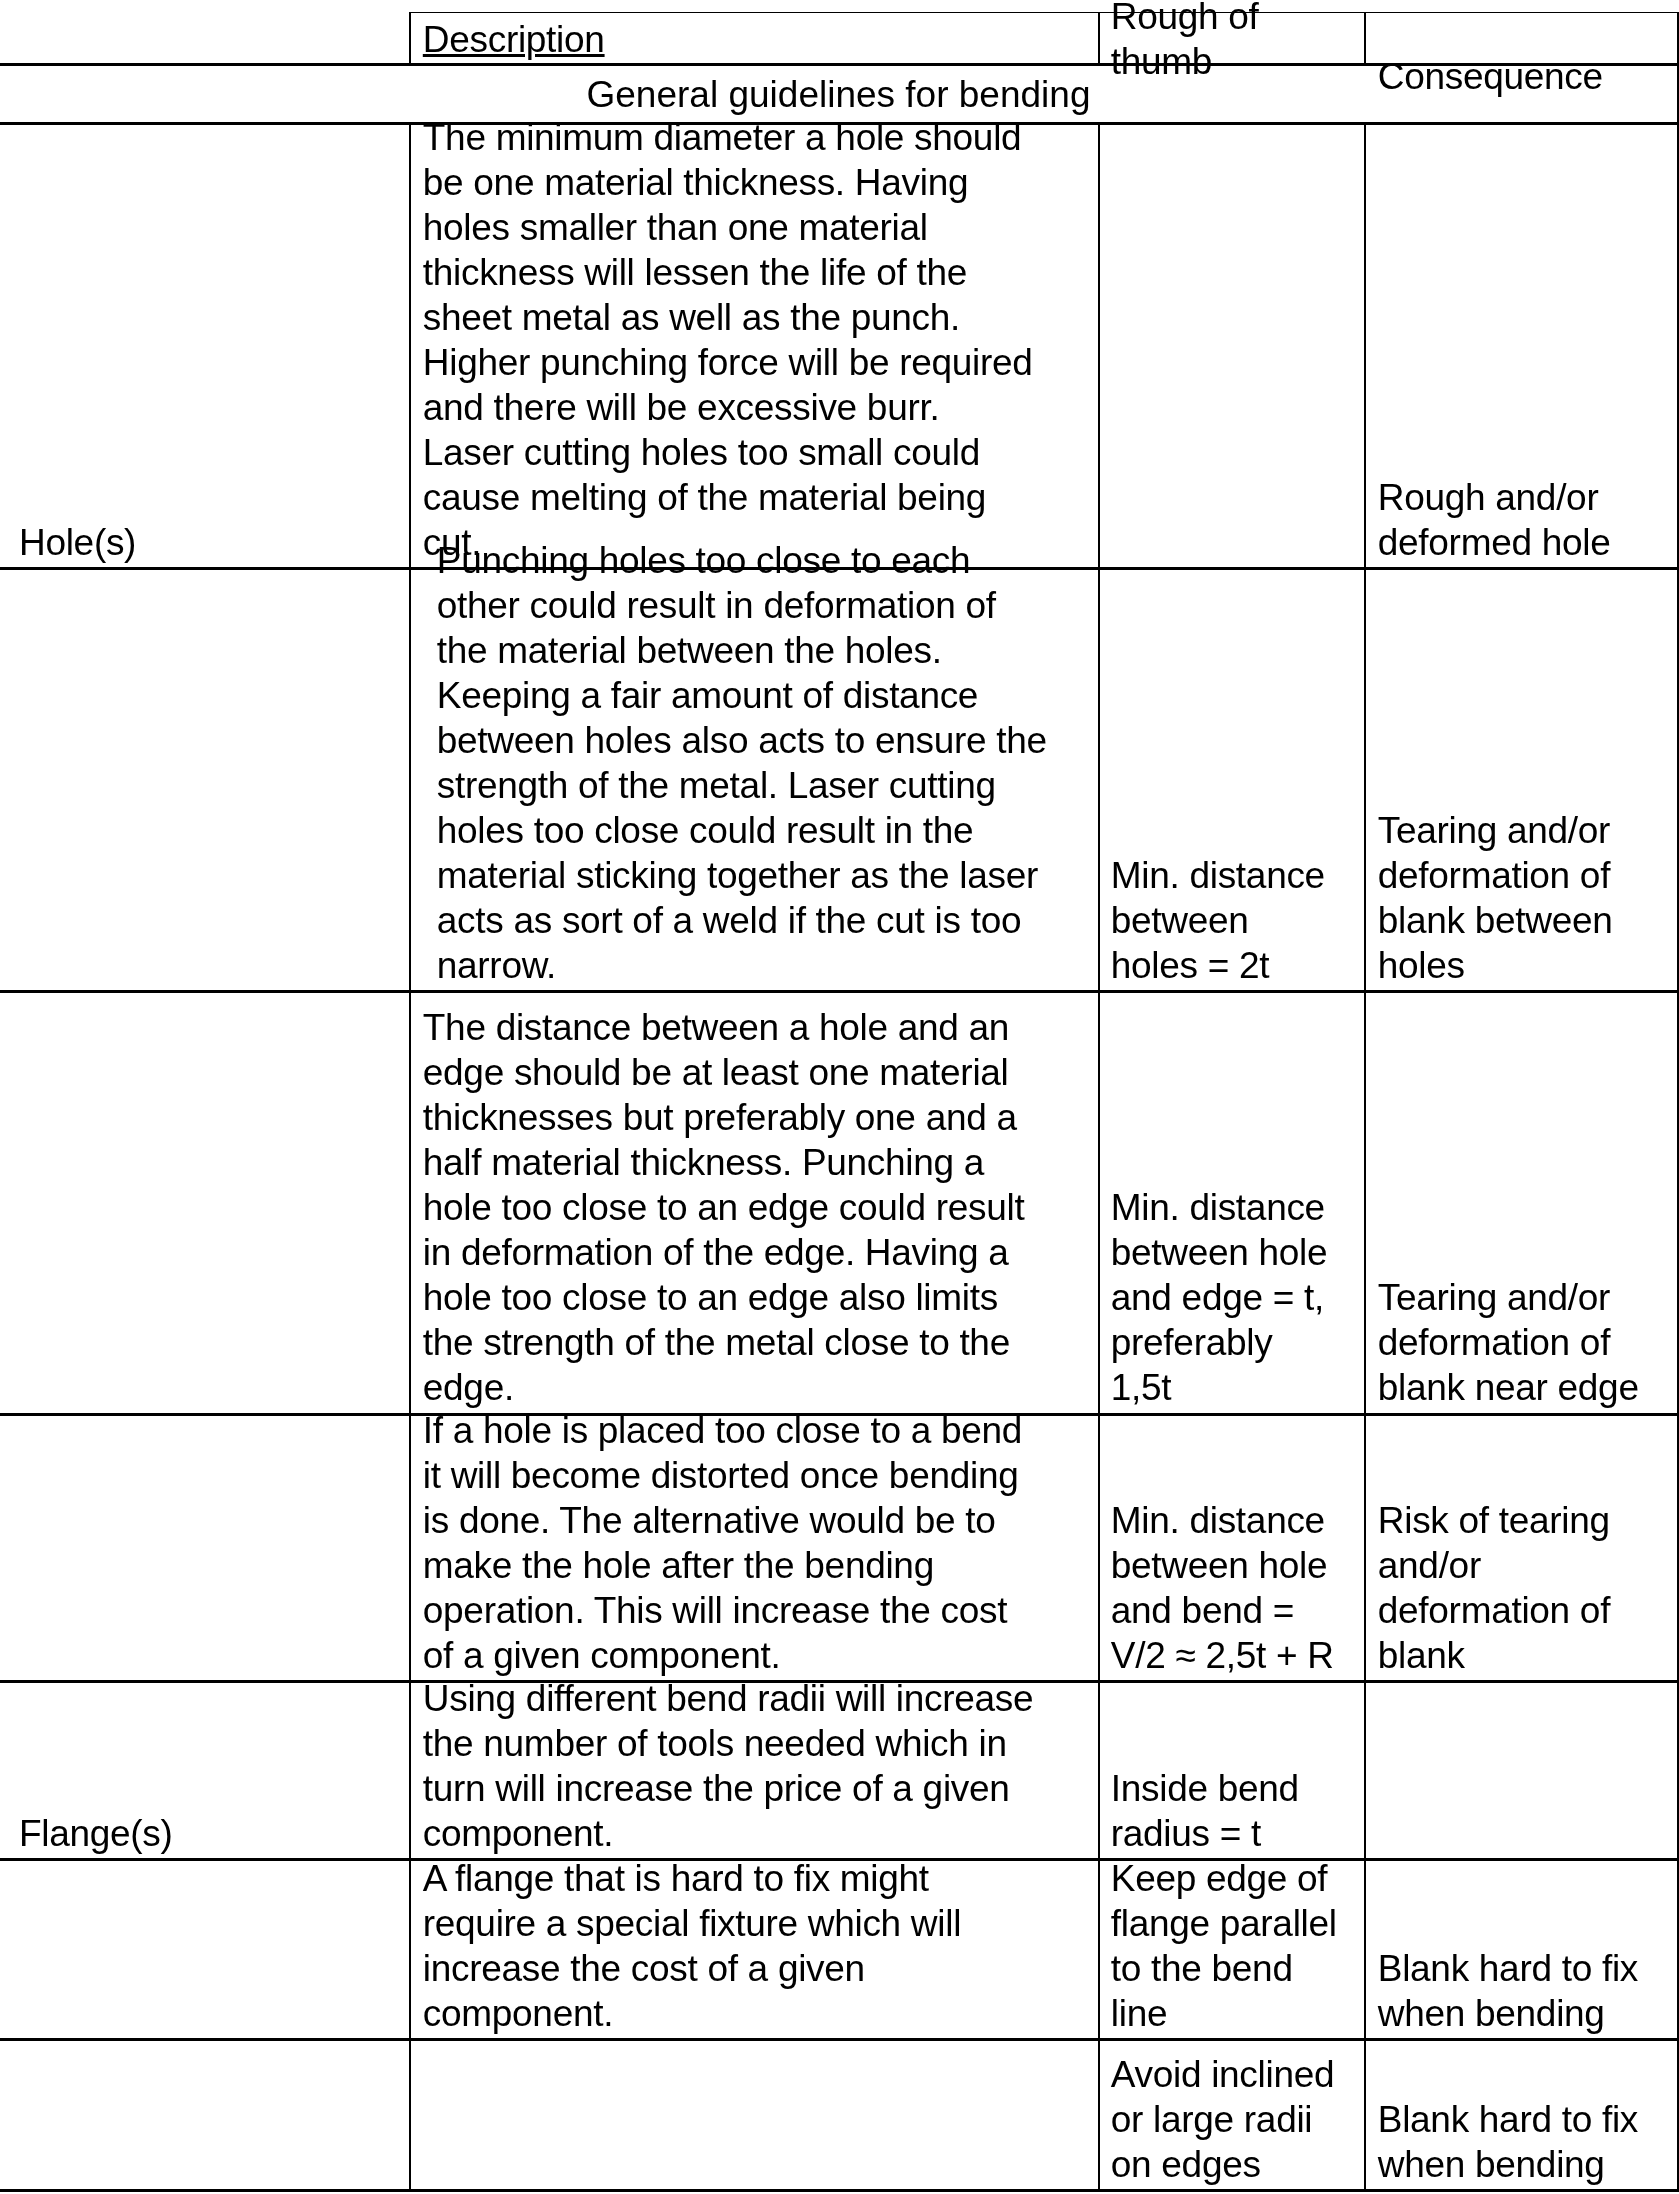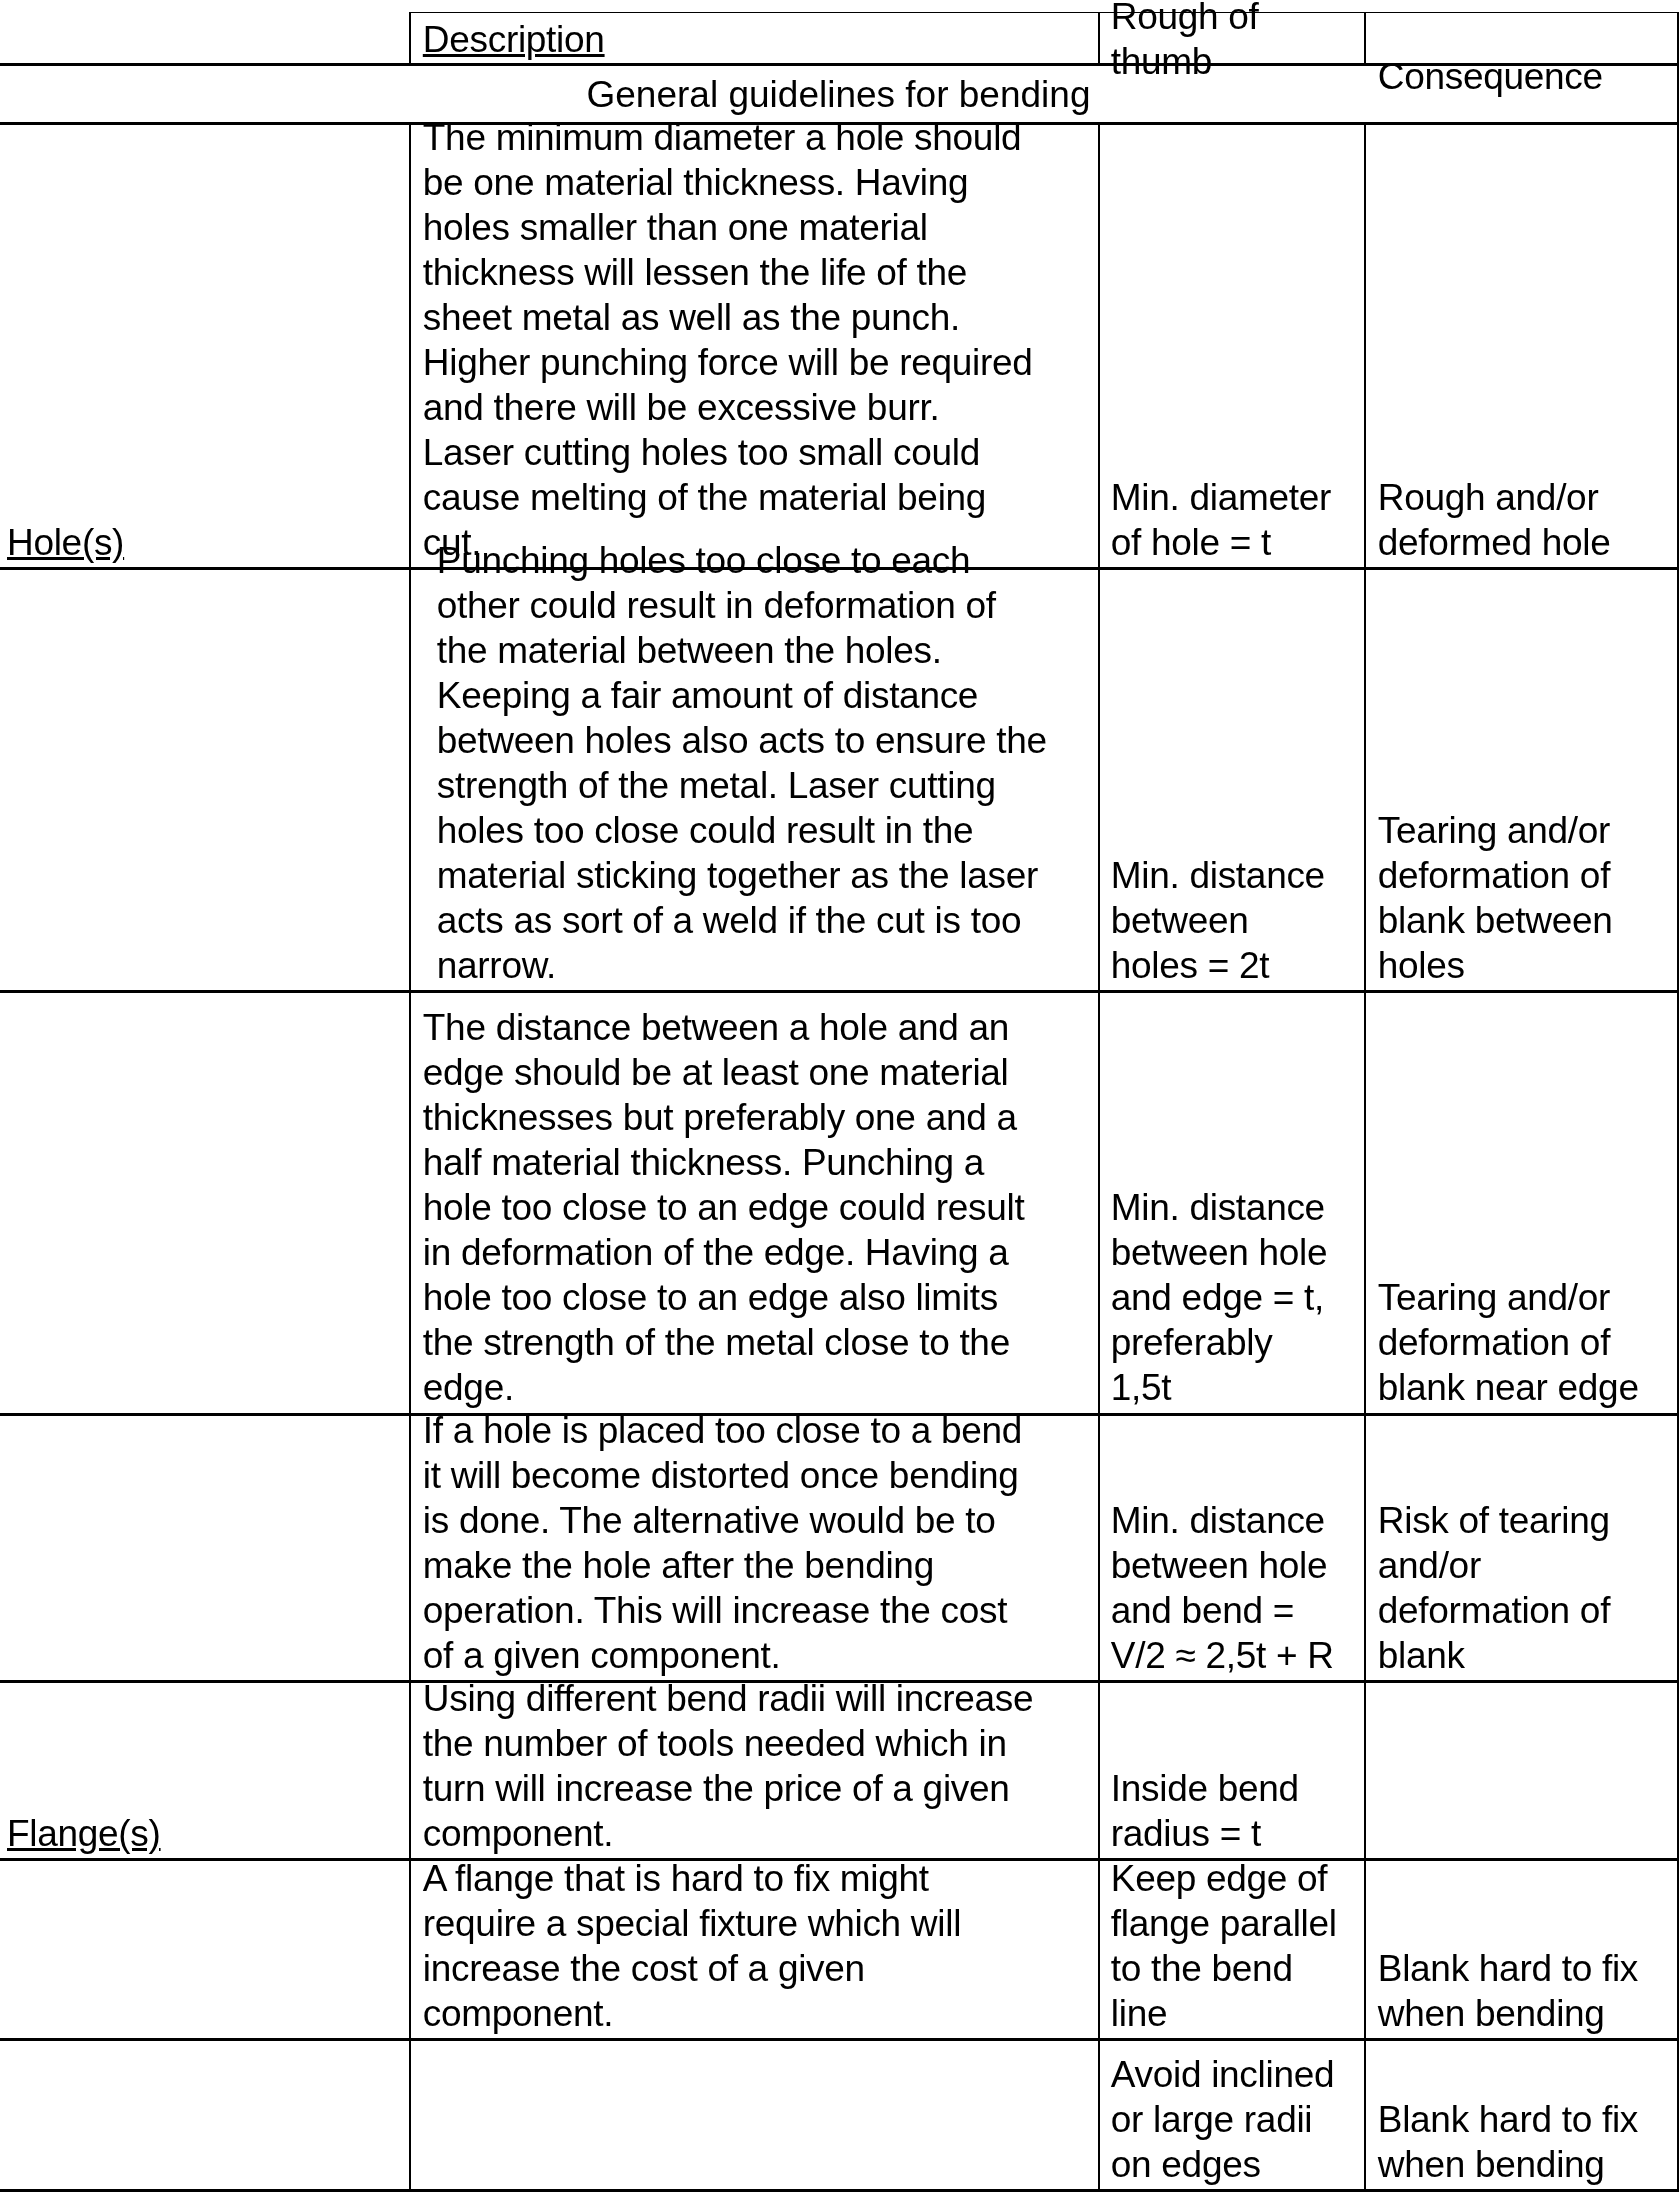--- a/index.html
+++ b/index.html
@@ -11,21 +11,21 @@
     .hline { position: absolute; background: #000; height: 2.5px; }
     .vline { position: absolute; background: #000; width: 1.7px; }
     .cell {
       position: absolute; box-sizing: border-box;
       font-size: 37px; line-height: 45px;
       padding: 0 0 1.7px 11.8px;
       display: flex; flex-direction: column; justify-content: flex-end;
       white-space: pre-line;
       letter-spacing: -0.3px;
     }
-    .cell.first { padding-left: 7px; text-decoration: underline; }
+    .cell.first { padding-left: 19px; }
     .cell.top { justify-content: flex-start; }
     .section {
       position: absolute; left: 0; width: 1677px; top: 65px; height: 59px;
       font-size: 37px; line-height: 59px; text-align: center;
       padding-right: 0;
     }
   </style>
 </head>
 <body>
 
@@ -61,22 +61,20 @@
   <div class="cell" style="left:411px; top:124px; width:687px; height:443px;">The minimum diameter a hole should
 be one material thickness. Having
 holes smaller than one material
 thickness will lessen the life of the
 sheet metal as well as the punch.
 Higher punching force will be required
 and there will be excessive burr.
 Laser cutting holes too small could
 cause melting of the material being
 cut.</div>
-  <div class="cell" style="left:1099px; top:124px; width:265px; height:443px;">Min. diameter
-of hole = t</div>
   <div class="cell" style="left:1366px; top:124px; width:311px; height:443px;">Rough and/or
 deformed hole</div>
 
   <div class="cell first" style="left:0; top:570px; width:409px; height:420px;"></div>
   <div class="cell" style="left:411px; top:570px; width:687px; height:420px;margin-left:14px;">Punching holes too close to each
 other could result in deformation of
 the material between the holes.
 Keeping a fair amount of distance
 between holes also acts to ensure the
 strength of the metal. Laser cutting

